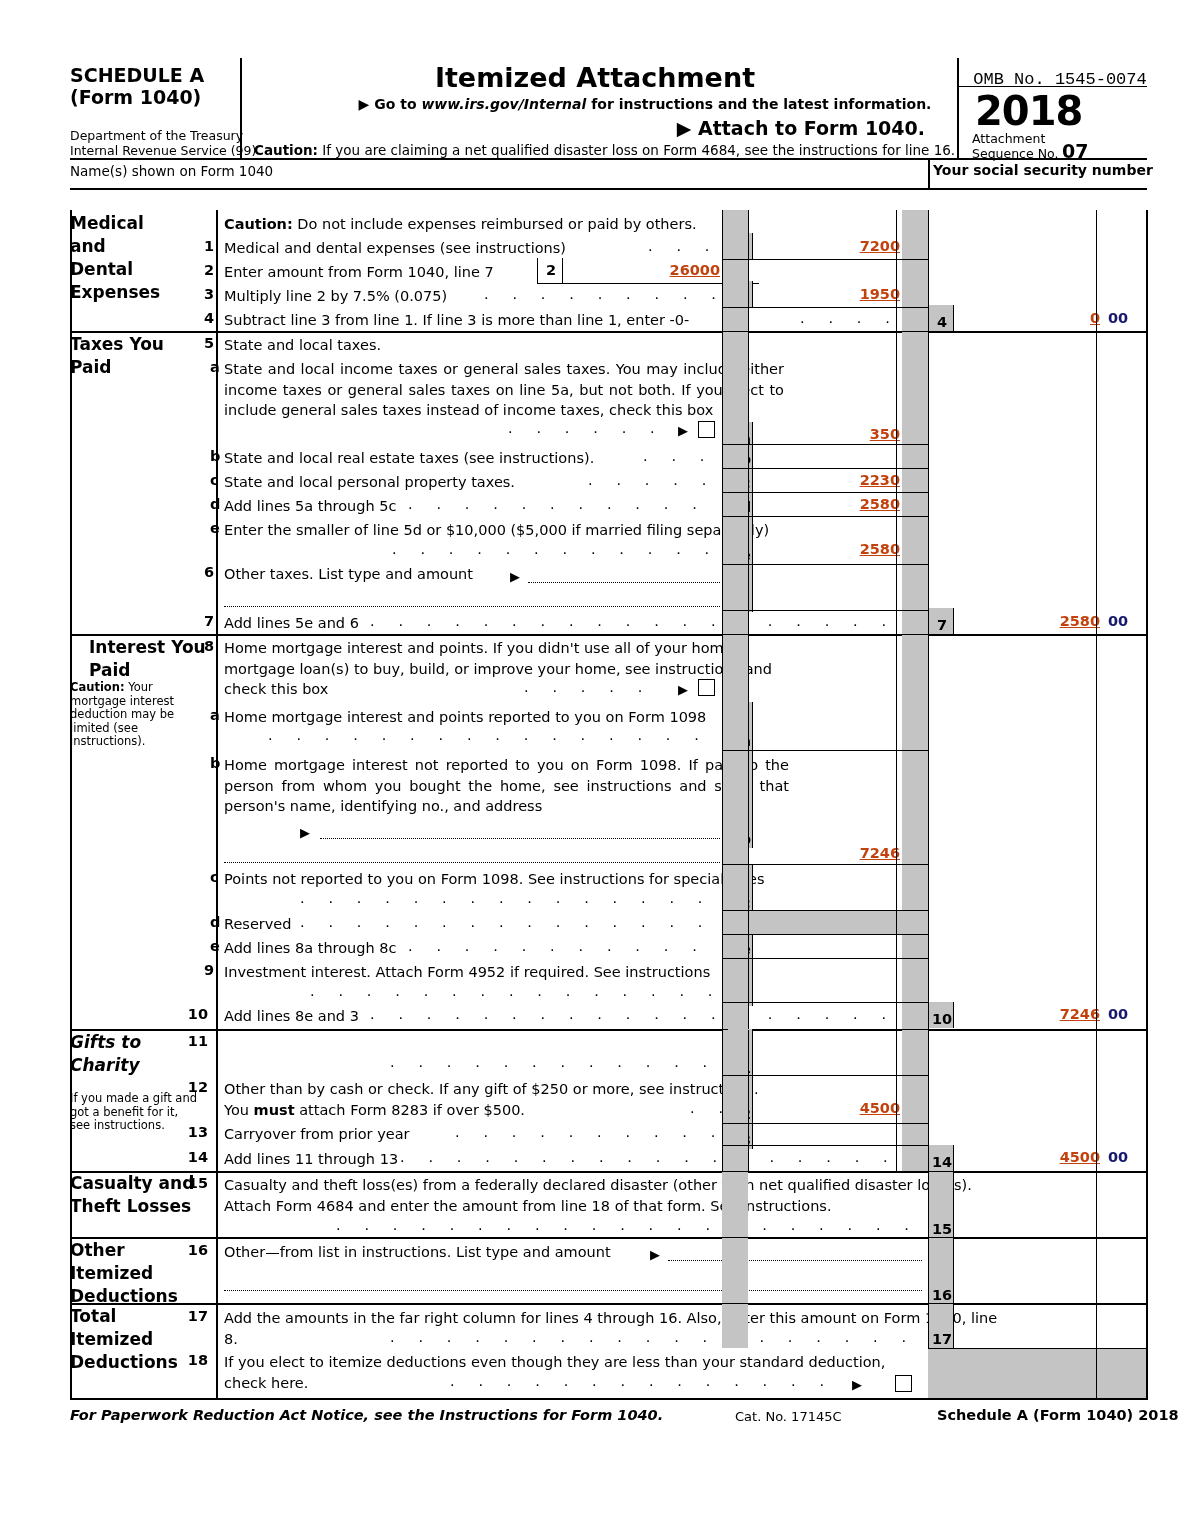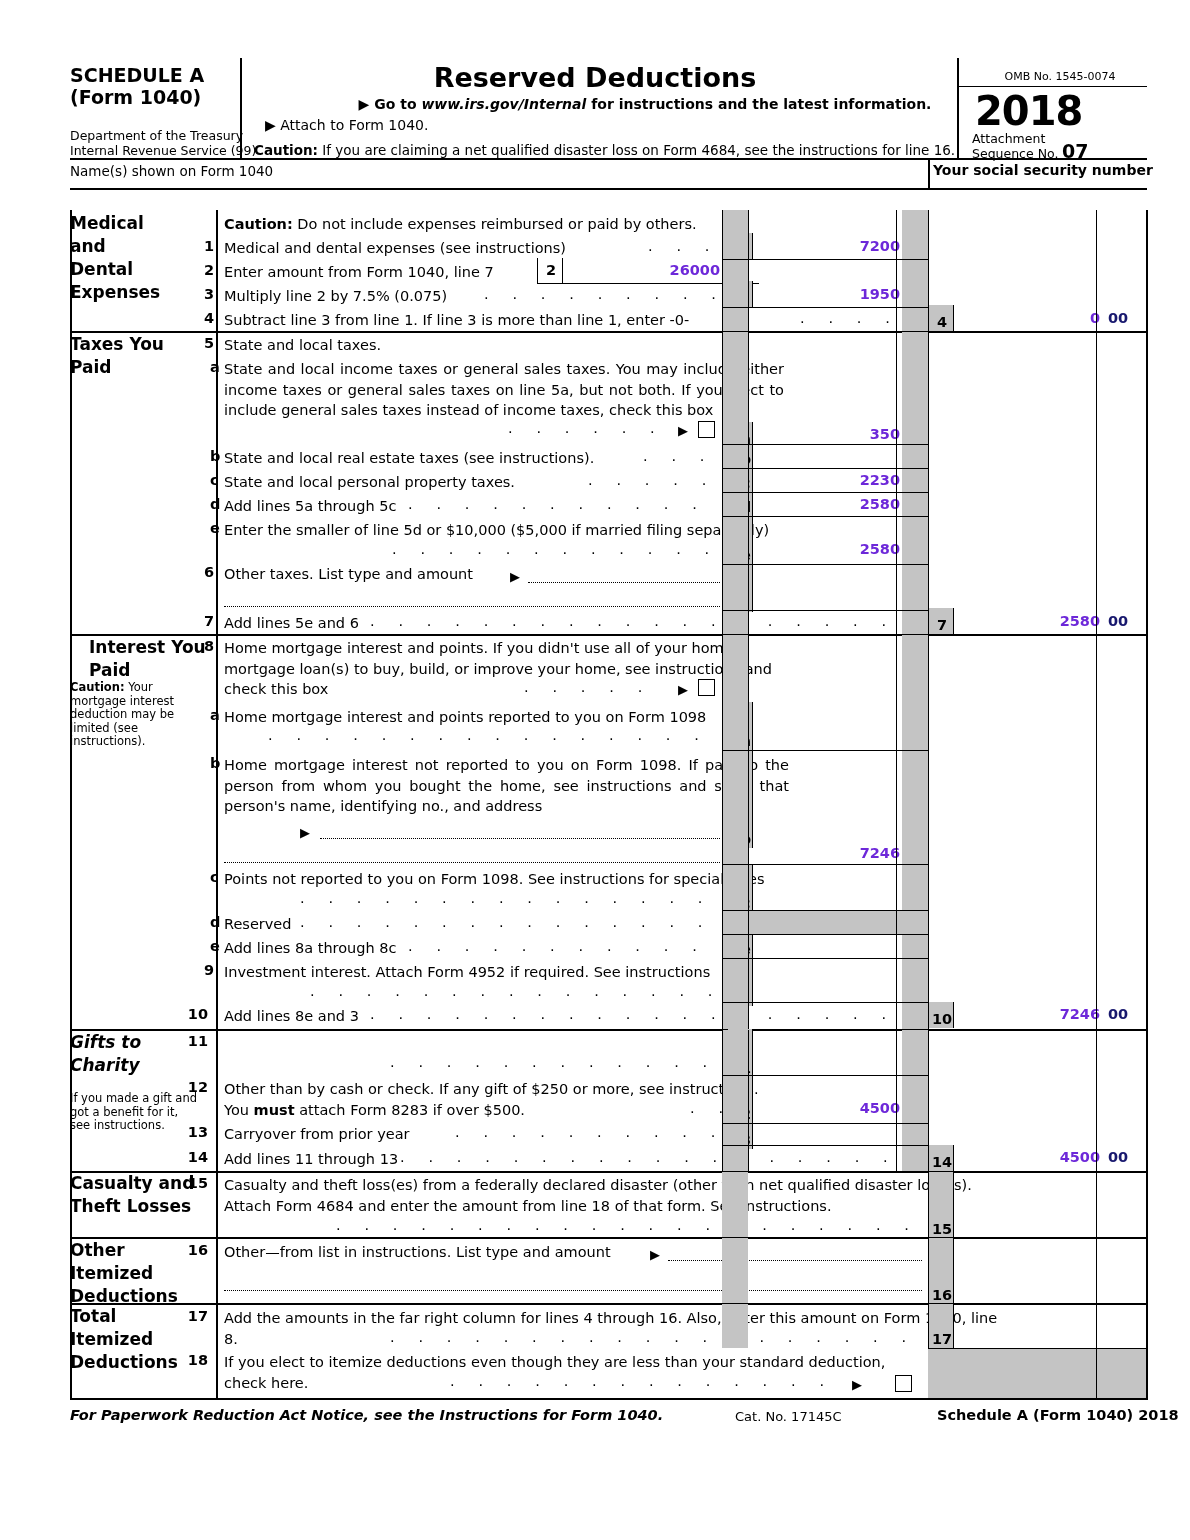--- a/index.html
+++ b/index.html
@@ -30,31 +30,32 @@
   #hdr-main-title {
     left:265px; top:62px; width:660px; text-align:center;
     font-size:27px; font-weight:bold;
   }
   #hdr-goto {
     left:265px; top:96px; width:760px; text-align:center;
     font-size:14px; font-weight:bold;
   }
   #hdr-goto i { font-style:italic; }
   #hdr-attach {
-    left:265px; top:117px; width:660px; text-align:left;
-    font-size:14px; font-weight:normal;
+    left:265px; top:117px; width:660px; text-align:right;
+    font-size:19px; font-weight:bold;
   }
   #hdr-caution {
     left:254px; top:142px; width:800px;
     font-size:13.5px;
   }
   #hdr-caution b { font-weight:bold; }
   #hdr-omb {
     left:960px; top:70px; width:200px; text-align:center;
-    font-size:11px;
+    font-size:17px;
+    font-family:Liberation Mono, monospace;
   }
   #hdr-year {
     left:975px; top:88px; width:140px;
     font-size:40px; font-weight:bold; letter-spacing:-1px;
   }
   #hdr-seq-label {
     left:972px; top:131px; width:120px;
     font-size:12.5px; line-height:15px;
   }
   #hdr-seq-no {
@@ -102,21 +103,21 @@
   .cellnum {
     position:absolute; width:26px;
     background:#c4c4c4; border-left:1px solid #000; border-right:1px solid #000;
   }
   .cellnum span {
     position:absolute; bottom:1px; left:0; width:26px; text-align:center;
     font-size:14.5px; font-weight:bold; color:#000;
   }
   .amt {
     position:absolute; text-align:right;
-    font-size:14.5px; font-weight:bold; color:#6d28d9;
+    font-size:14.5px; font-weight:bold; color:#c2410c;text-decoration:underline;
   }
   .cents {
     position:absolute; text-align:left;
     font-size:14.5px; font-weight:bold; color:#18186e;
   }
   .grayfill { position:absolute; background:#c4c4c4; }
 
   .ckbox {
     position:absolute; width:17px; height:17px;
     border:1.6px solid #000; background:#fff;
@@ -139,21 +140,21 @@
 
   <div class="ab" id="hdr-left-title">
     <div>SCHEDULE A</div>
     <div>(Form 1040)</div>
   </div>
   <div class="ab" id="hdr-dept">
     <div>Department of the Treasury</div>
     <div>Internal Revenue Service (99)</div>
   </div>
 
-  <div class="ab" id="hdr-main-title">Reserved Deductions</div>
+  <div class="ab" id="hdr-main-title">Itemized Attachment</div>
 
   <div class="ab" id="hdr-goto">
     <span>▶</span>
     <span>Go to</span>
     <i>www.irs.gov/Internal</i>
     <span>for instructions and the latest information.</span>
   </div>
 
   <div class="ab" id="hdr-attach">
     <span>▶</span>

